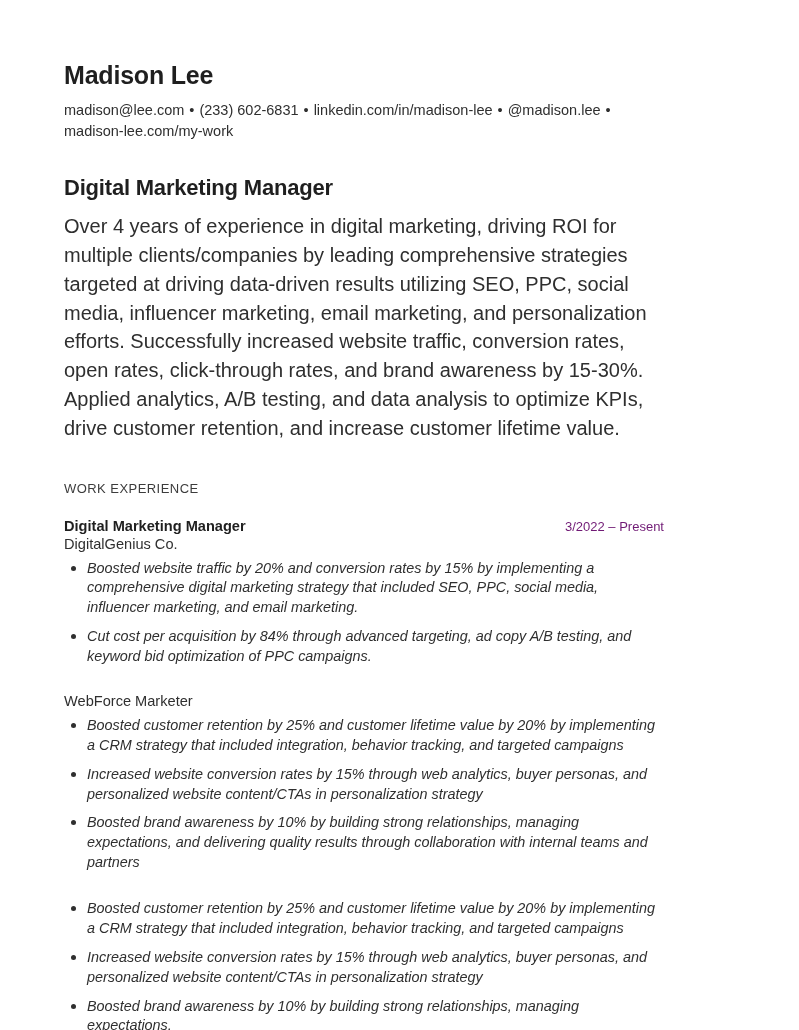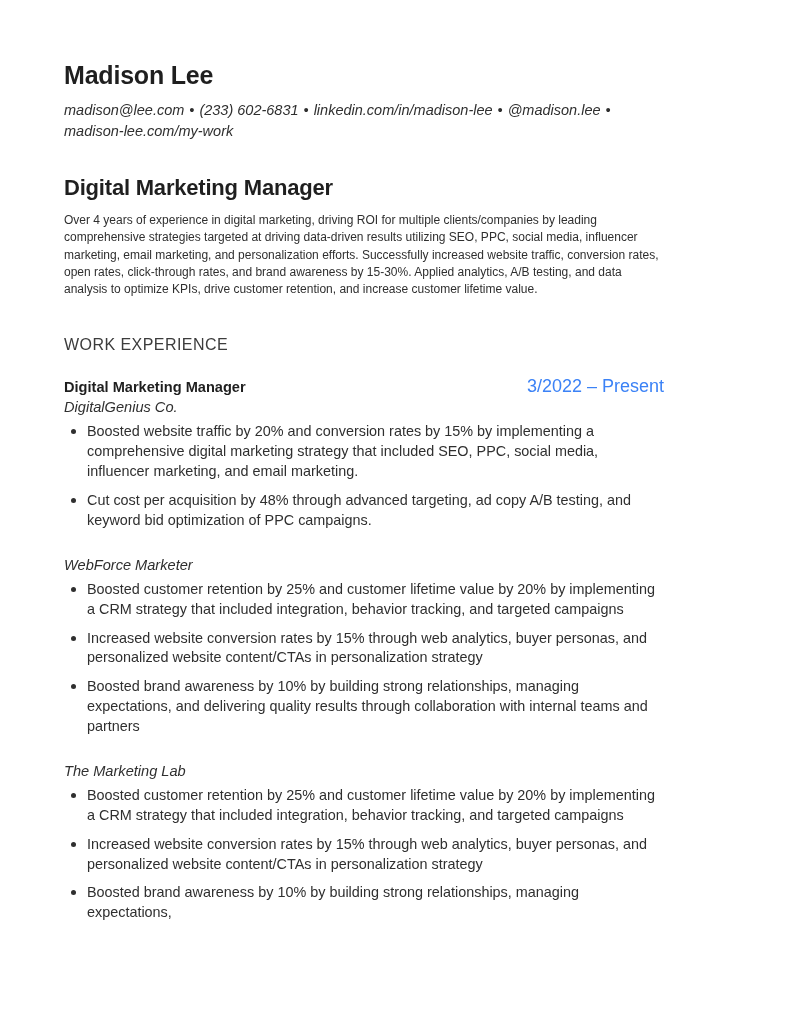--- a/index.html
+++ b/index.html
@@ -29,77 +29,76 @@
     color: #1f1f1f;
     margin: 0 0 10px 0;
     line-height: 1.2;
   }
   .contact {
     font-size: 14.5px;
     line-height: 1.42;
     color: #2f2f2f;
     max-width: 660px;
     margin: 0 0 34px 0;
-    font-style: italic;
   }
   .contact .sep {
     display: inline-block;
     padding: 0 5px;
     color: #2f2f2f;
   }
   .headline {
     font-size: 22px;
     font-weight: bold;
     color: #1f1f1f;
     letter-spacing: -0.2px;
     margin: 0 0 11px 0;
   }
   .summary {
-    font-size: 12px;
+    font-size: 20px;
     line-height: 1.44;
     color: #2f2f2f;
     margin: 0 0 38px 0;
     max-width: 672px;
   }
   .section-title {
-    font-size: 16px;
+    font-size: 13px;
     letter-spacing: 0.45px;
     color: #3c3c3c;
     text-transform: uppercase;
     margin: 0 0 22px 0;
   }
   .job {
     margin-bottom: 26px;
   }
   .job-head {
     display: flex;
     justify-content: space-between;
     align-items: baseline;
   }
   .job-title {
     font-size: 14.6px;
     font-weight: bold;
     color: #1f1f1f;
   }
   .job-dates {
-    font-size: 18px;
-    color: #3b82f6;
+    font-size: 13px;
+    color: #701a75;
     white-space: nowrap;
   }
   .job-company {
     font-size: 14.6px;
     color: #2f2f2f;
     margin-top: 2px;
     margin-bottom: 7px;
-    font-style: italic;
   }
   ul.bullets {
     margin: 0;
     padding: 0 0 0 23px;
     list-style: none;
+    font-style: italic;
   }
   ul.bullets li {
     position: relative;
     font-size: 14.4px;
     line-height: 1.38;
     color: #2f2f2f;
     margin-bottom: 9px;
     padding-left: 0;
   }
   ul.bullets li::before {
@@ -133,35 +132,34 @@
     <div class="section-title">WORK EXPERIENCE</div>
 
     <div class="job">
       <div class="job-head">
         <span class="job-title">Digital Marketing Manager</span>
         <span class="job-dates">3/2022 – Present</span>
       </div>
       <div class="job-company">DigitalGenius Co.</div>
       <ul class="bullets">
         <li>Boosted website traffic by 20% and conversion rates by 15% by implementing a comprehensive digital marketing strategy that included SEO, PPC, social media, influencer marketing, and email marketing.</li>
-        <li>Cut cost per acquisition by 48% through advanced targeting, ad copy A/B testing, and keyword bid optimization of PPC campaigns.</li>
+        <li>Cut cost per acquisition by 84% through advanced targeting, ad copy A/B testing, and keyword bid optimization of PPC campaigns.</li>
       </ul>
     </div>
 
     <div class="job">
       <div class="job-company">WebForce Marketer</div>
       <ul class="bullets tight">
         <li>Boosted customer retention by 25% and customer lifetime value by 20% by implementing a CRM strategy that included integration, behavior tracking, and targeted campaigns</li>
         <li>Increased website conversion rates by 15% through web analytics, buyer personas, and personalized website content/CTAs in personalization strategy</li>
         <li>Boosted brand awareness by 10% by building strong relationships, managing expectations, and delivering quality results through collaboration with internal teams and partners</li>
       </ul>
     </div>
 
     <div class="job">
-      <div class="job-company">The Marketing Lab</div>
       <ul class="bullets tight">
         <li>Boosted customer retention by 25% and customer lifetime value by 20% by implementing a CRM strategy that included integration, behavior tracking, and targeted campaigns</li>
         <li>Increased website conversion rates by 15% through web analytics, buyer personas, and personalized website content/CTAs in personalization strategy</li>
         <li>Boosted brand awareness by 10% by building strong relationships, managing expectations,</li>
       </ul>
     </div>
 
   </div>
 </div>
 

